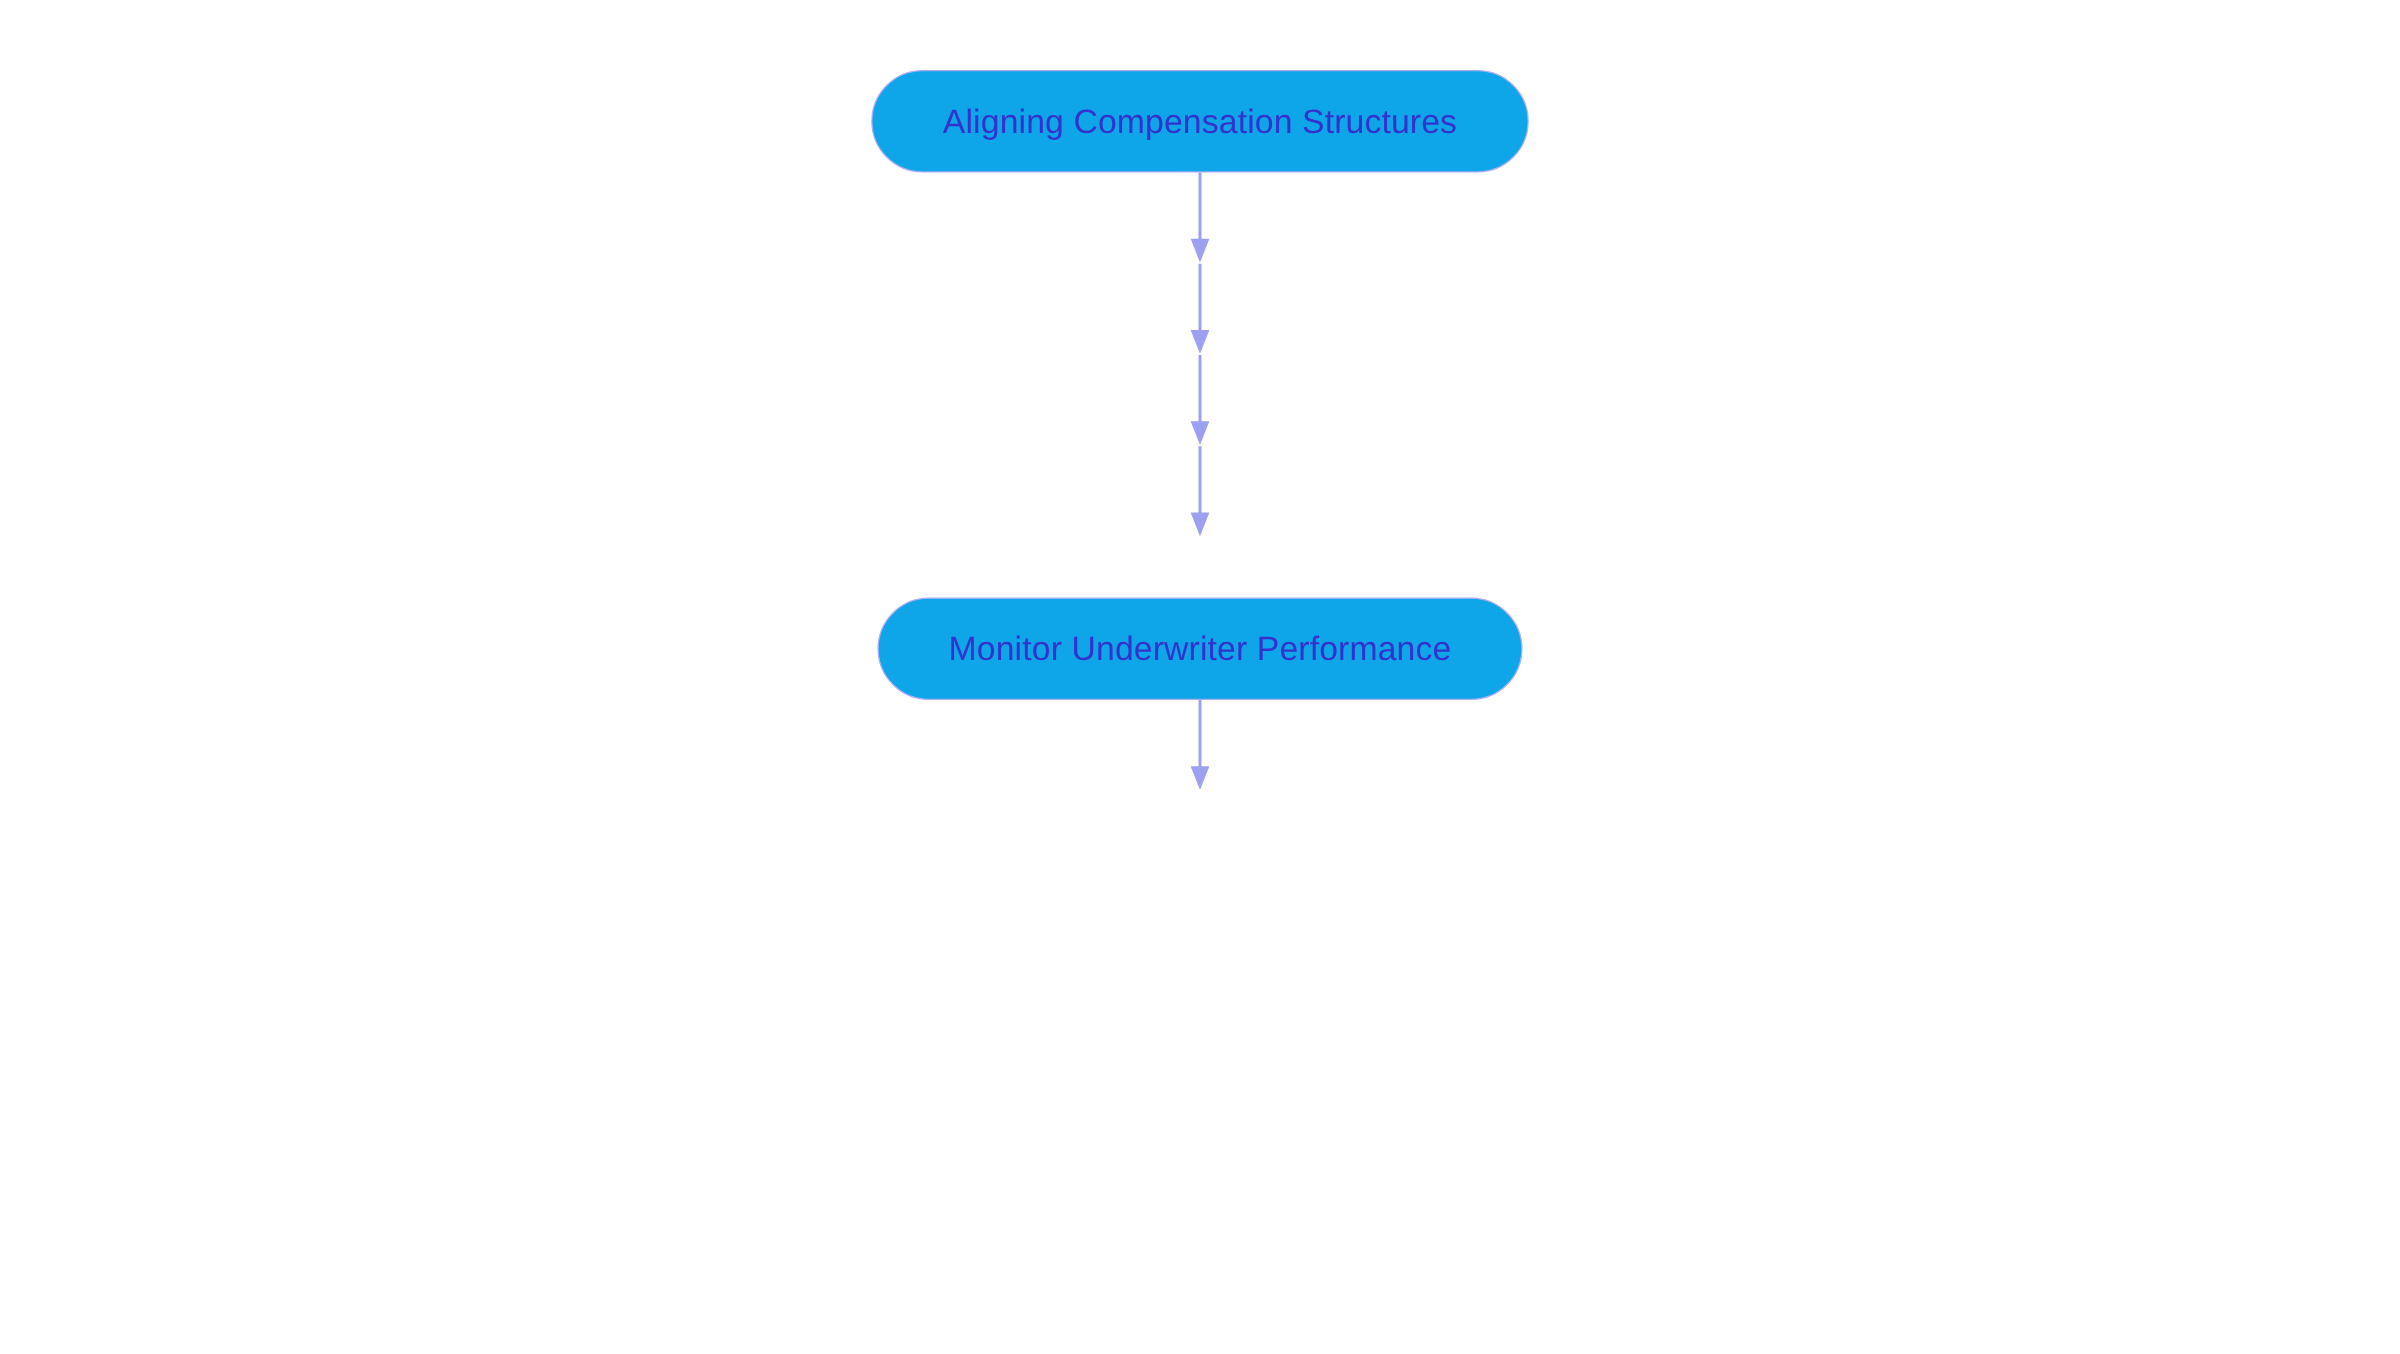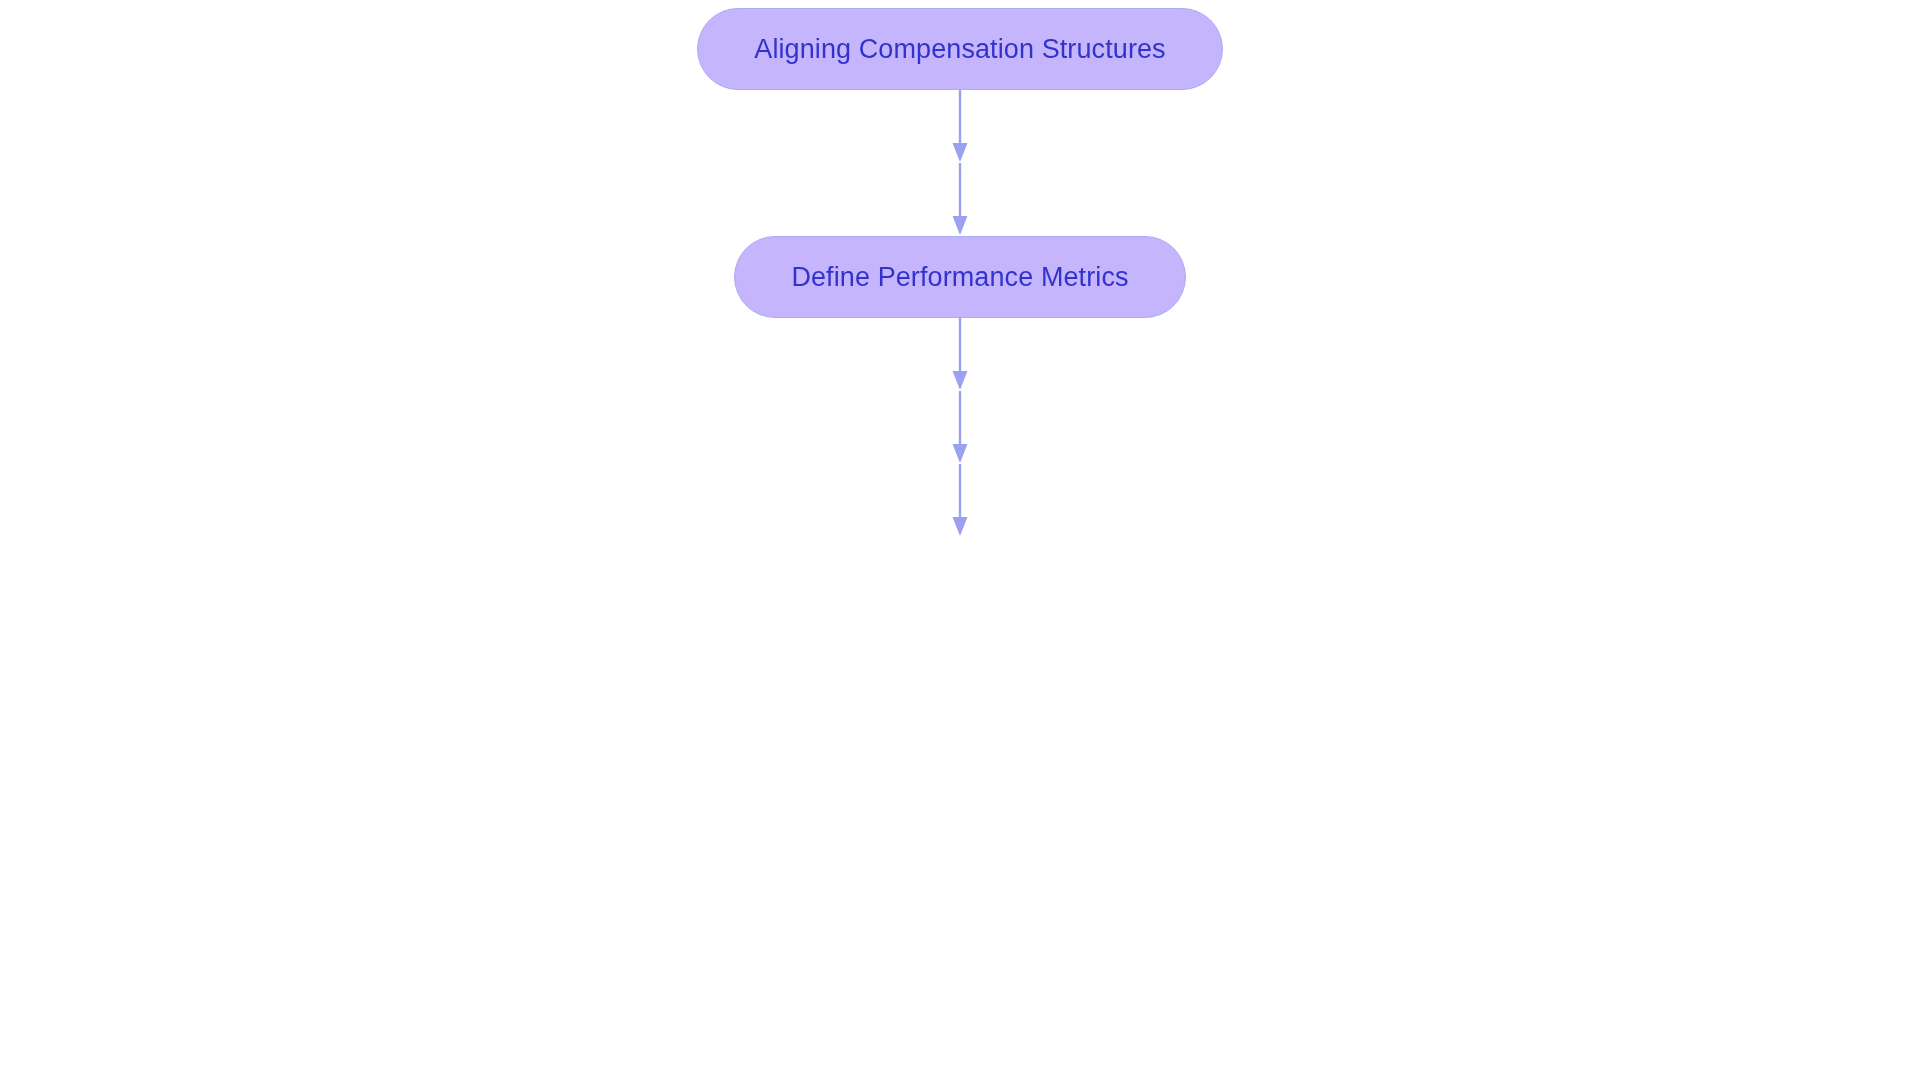--- a/index.html
+++ b/index.html
@@ -29,26 +29,27 @@
   }
 
   .flow-node {
     position: relative;
     box-sizing: border-box;
     height: 82px;
     min-width: 120px;
     display: flex;
     align-items: center;
     justify-content: center;
-    background: #c4b5fd;
+    background: #0ea5e9;
     border: 1.6px solid #a8adf4;
     border-radius: 41px;
     padding: 0 56px;
     white-space: nowrap;
     flex: 0 0 auto;
+    margin-top: 48px;
   }
 
   .flow-node-label {
     color: #3333cc;
     font-family: "Liberation Sans", sans-serif;
     font-size: 27px;
     font-weight: 400;
     line-height: 1;
     letter-spacing: 0.1px;
     white-space: nowrap;
@@ -87,39 +88,39 @@
   </div>
 
 
   <div class="flow-connector">
     <svg viewBox="0 0 30 73" xmlns="http://www.w3.org/2000/svg">
       <line x1="15" y1="0" x2="15" y2="58" stroke="#9ba1f0" stroke-width="2.4"></line>
       <polygon points="15,72 7.5,53 22.5,53" fill="#9ba1f0"></polygon>
     </svg>
   </div>
 
-  <div class="flow-node">
-    <span class="flow-node-label">Define Performance Metrics</span>
-  </div>
 
   <div class="flow-connector">
     <svg viewBox="0 0 30 73" xmlns="http://www.w3.org/2000/svg">
       <line x1="15" y1="0" x2="15" y2="58" stroke="#9ba1f0" stroke-width="2.4"></line>
       <polygon points="15,72 7.5,53 22.5,53" fill="#9ba1f0"></polygon>
     </svg>
   </div>
 
 
   <div class="flow-connector">
     <svg viewBox="0 0 30 73" xmlns="http://www.w3.org/2000/svg">
       <line x1="15" y1="0" x2="15" y2="58" stroke="#9ba1f0" stroke-width="2.4"></line>
       <polygon points="15,72 7.5,53 22.5,53" fill="#9ba1f0"></polygon>
     </svg>
   </div>
 
+  <div class="flow-node">
+    <span class="flow-node-label">Monitor Underwriter Performance</span>
+  </div>
 
   <div class="flow-connector">
     <svg viewBox="0 0 30 73" xmlns="http://www.w3.org/2000/svg">
       <line x1="15" y1="0" x2="15" y2="58" stroke="#9ba1f0" stroke-width="2.4"></line>
       <polygon points="15,72 7.5,53 22.5,53" fill="#9ba1f0"></polygon>
     </svg>
   </div>
 
 
 </div>

